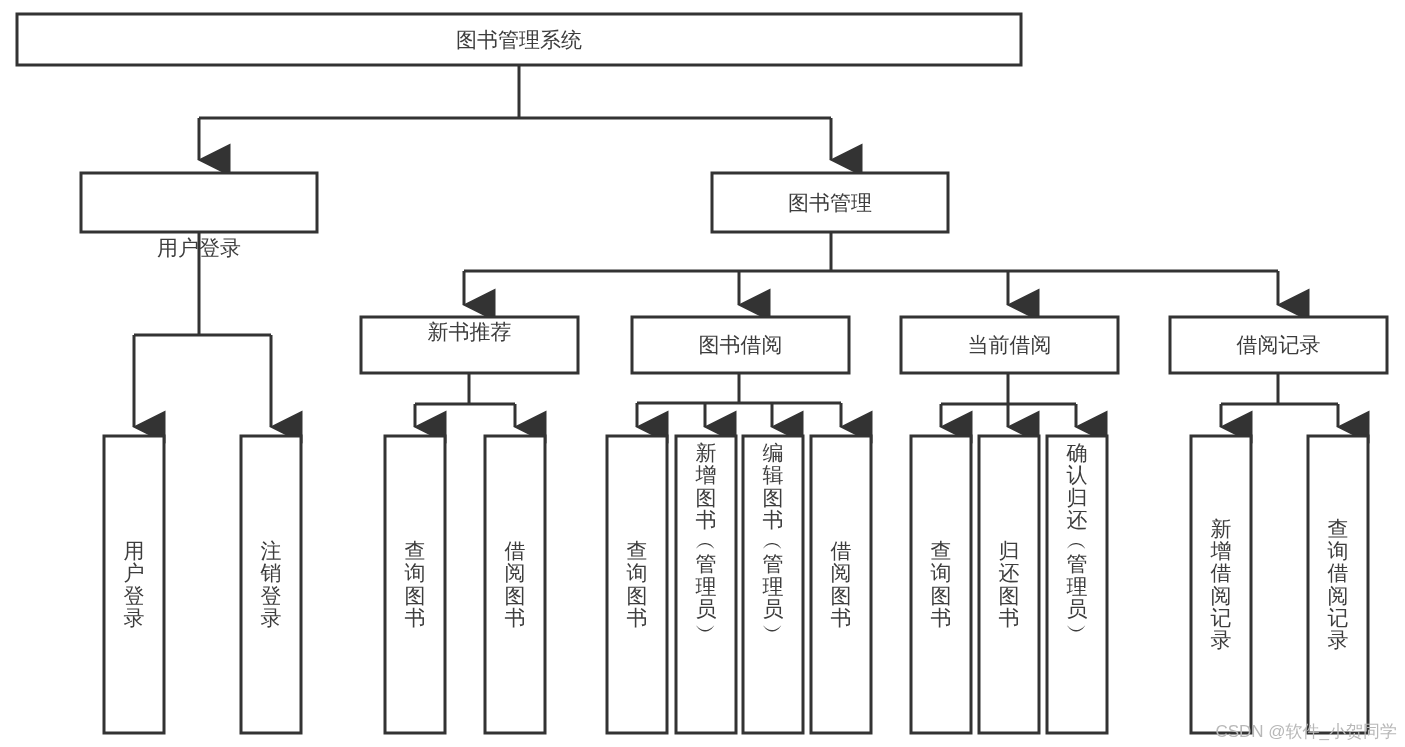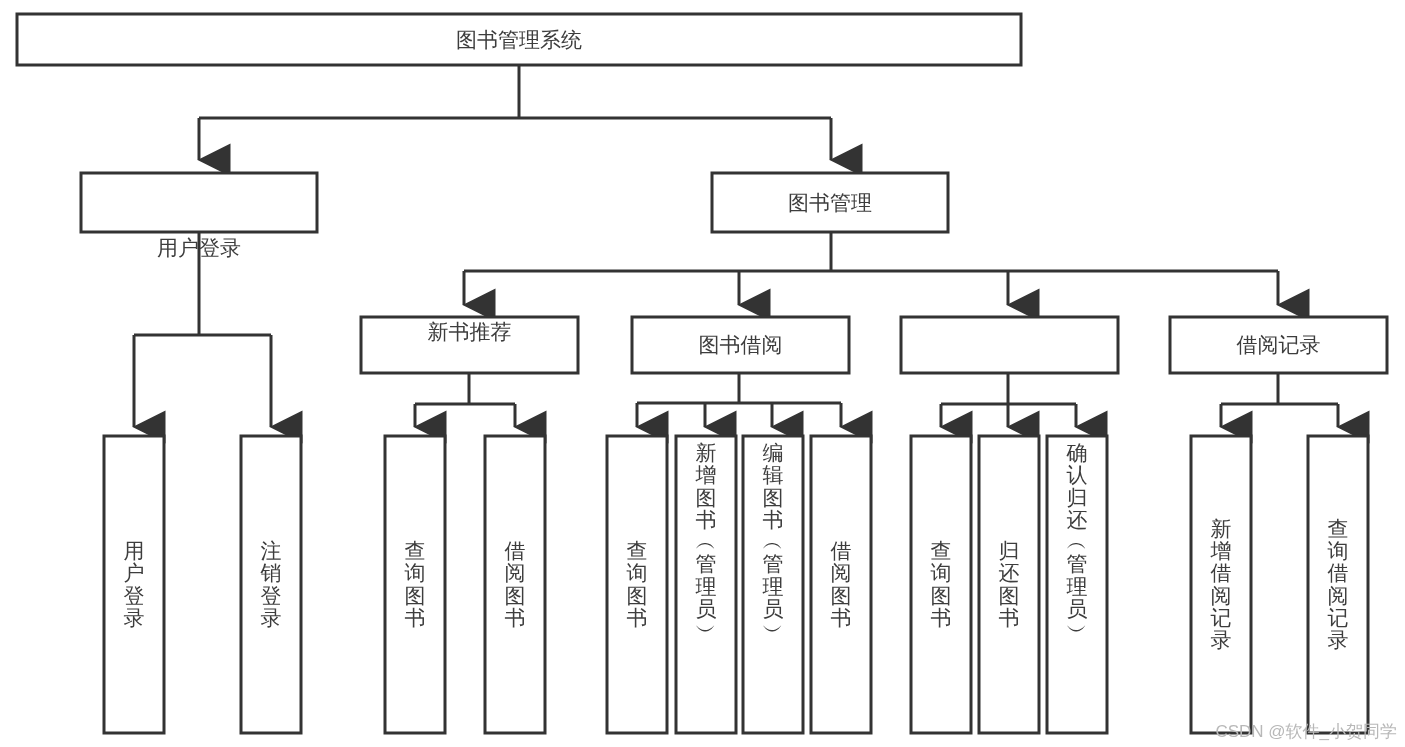--- a/index.html
+++ b/index.html
@@ -152,20 +152,21 @@
     </g>
   </svg>
 
   <div class="hlabel" style="left:17px;top:14px;width:1004px;height:51px;border-radius:22px;">图书管理系统</div>
 
   <div class="hlabel" style="left:81px;top:173px;width:236px;height:59px;margin-top:45px;">用户登录</div>
   <div class="hlabel" style="left:712px;top:173px;width:236px;height:59px;">图书管理</div>
 
   <div class="hlabel" style="left:361px;top:298px;width:217px;height:68px;">新书推荐</div>
   <div class="hlabel" style="left:632px;top:317px;width:217px;height:56px;border-radius:14px;">图书借阅</div>
+  <div class="hlabel" style="left:901px;top:317px;width:217px;height:56px;">当前借阅</div>
   <div class="hlabel" style="left:1170px;top:317px;width:217px;height:56px;">借阅记录</div>
 
   <div class="vlabel" style="left:104px;top:436px;width:60px;height:297px;">
       <span>用</span>
       <span>户</span>
       <span>登</span>
       <span>录</span>
     </div>
   <div class="vlabel" style="left:241px;top:436px;width:60px;height:297px;">
       <span>注</span>

